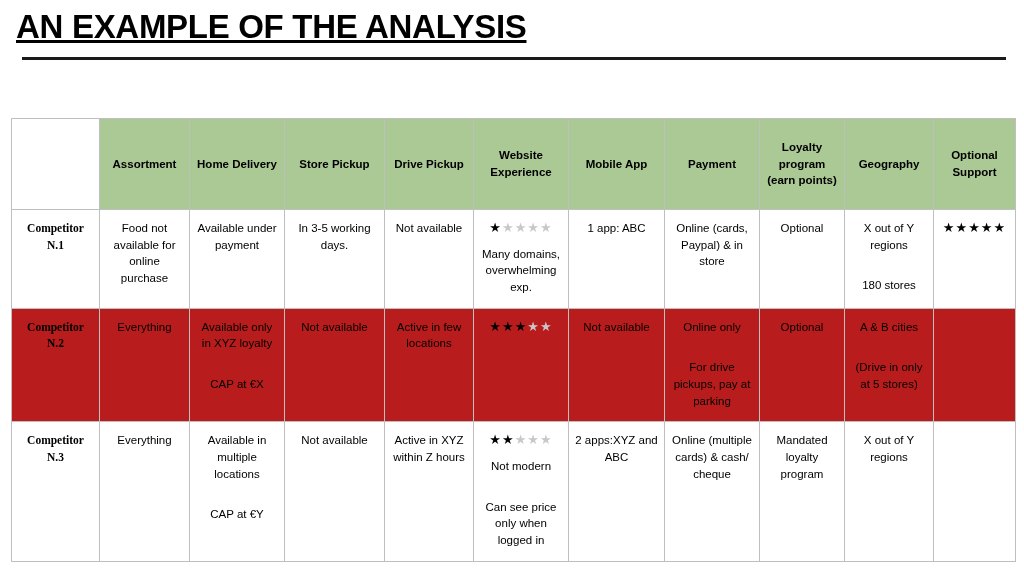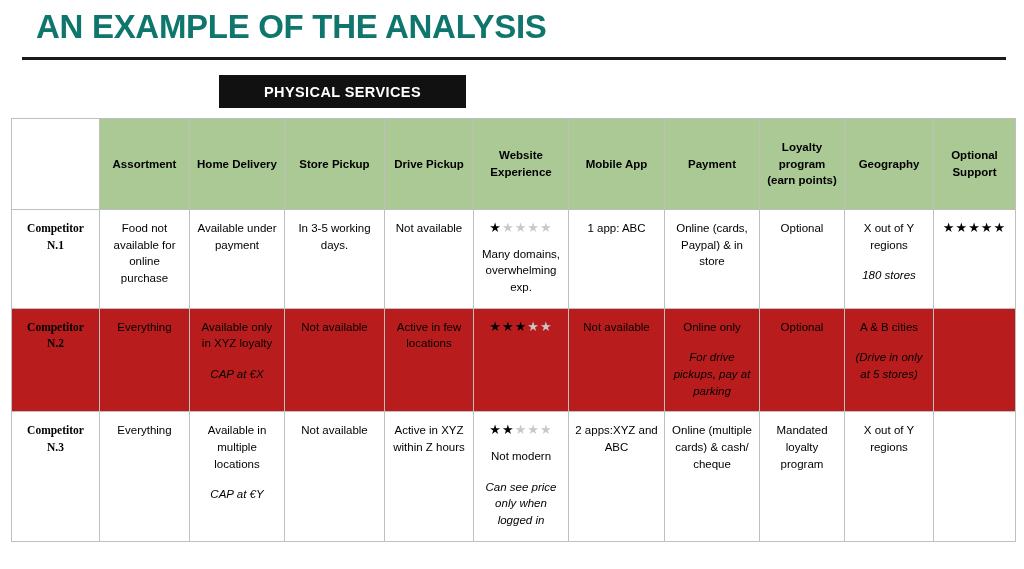--- a/index.html
+++ b/index.html
@@ -15,27 +15,28 @@
     overflow: hidden;
   }
   .page {
     position: relative;
     width: 1024px;
     height: 569px;
     box-sizing: border-box;
   }
   .title {
     position: absolute;
-    left: 36px;
+    left: 16px;
     top: 8px;
     font-size: 33px;
     font-weight: bold;
     letter-spacing: -0.3px;
-    color: #0f766e;
+    color: #000000;
     white-space: nowrap;
+    text-decoration: underline;
   }
   .title-rule {
     position: absolute;
     left: 22px;
     top: 57px;
     width: 984px;
     height: 3px;
     background: #1a1a1a;
   }
   .group-bar {
@@ -94,22 +95,21 @@
     background: #b91c1c;
   }
   td.leftalign {
     text-align: left;
     padding-left: 10px;
   }
   .cellblock {
     white-space: pre-line;
   }
   .cellblock + .cellblock {
-    margin-top: 14px;
-    font-style: italic;
+    margin-top: 24px;
   }
   .stars {
     font-size: 13px;
     letter-spacing: 1px;
     line-height: 1.2;
     margin-bottom: 10px;
   }
   .stars .on { color: #000000; }
   .stars .off { color: #c8c8c8; }
   .stars-only {
@@ -129,21 +129,20 @@
   col.c10 { width: 82px; }
 </style>
 </head>
 <body>
 
 <div class="page">
 
   <div class="title">AN EXAMPLE OF THE ANALYSIS</div>
   <div class="title-rule"></div>
 
-  <div class="group-bar group-physical">PHYSICAL SERVICES</div>
 
   <table class="matrix">
     <colgroup>
       <col class="c0">
         <col class="c1">
         <col class="c2">
         <col class="c3">
         <col class="c4">
         <col class="c5">
       <col class="c6">

